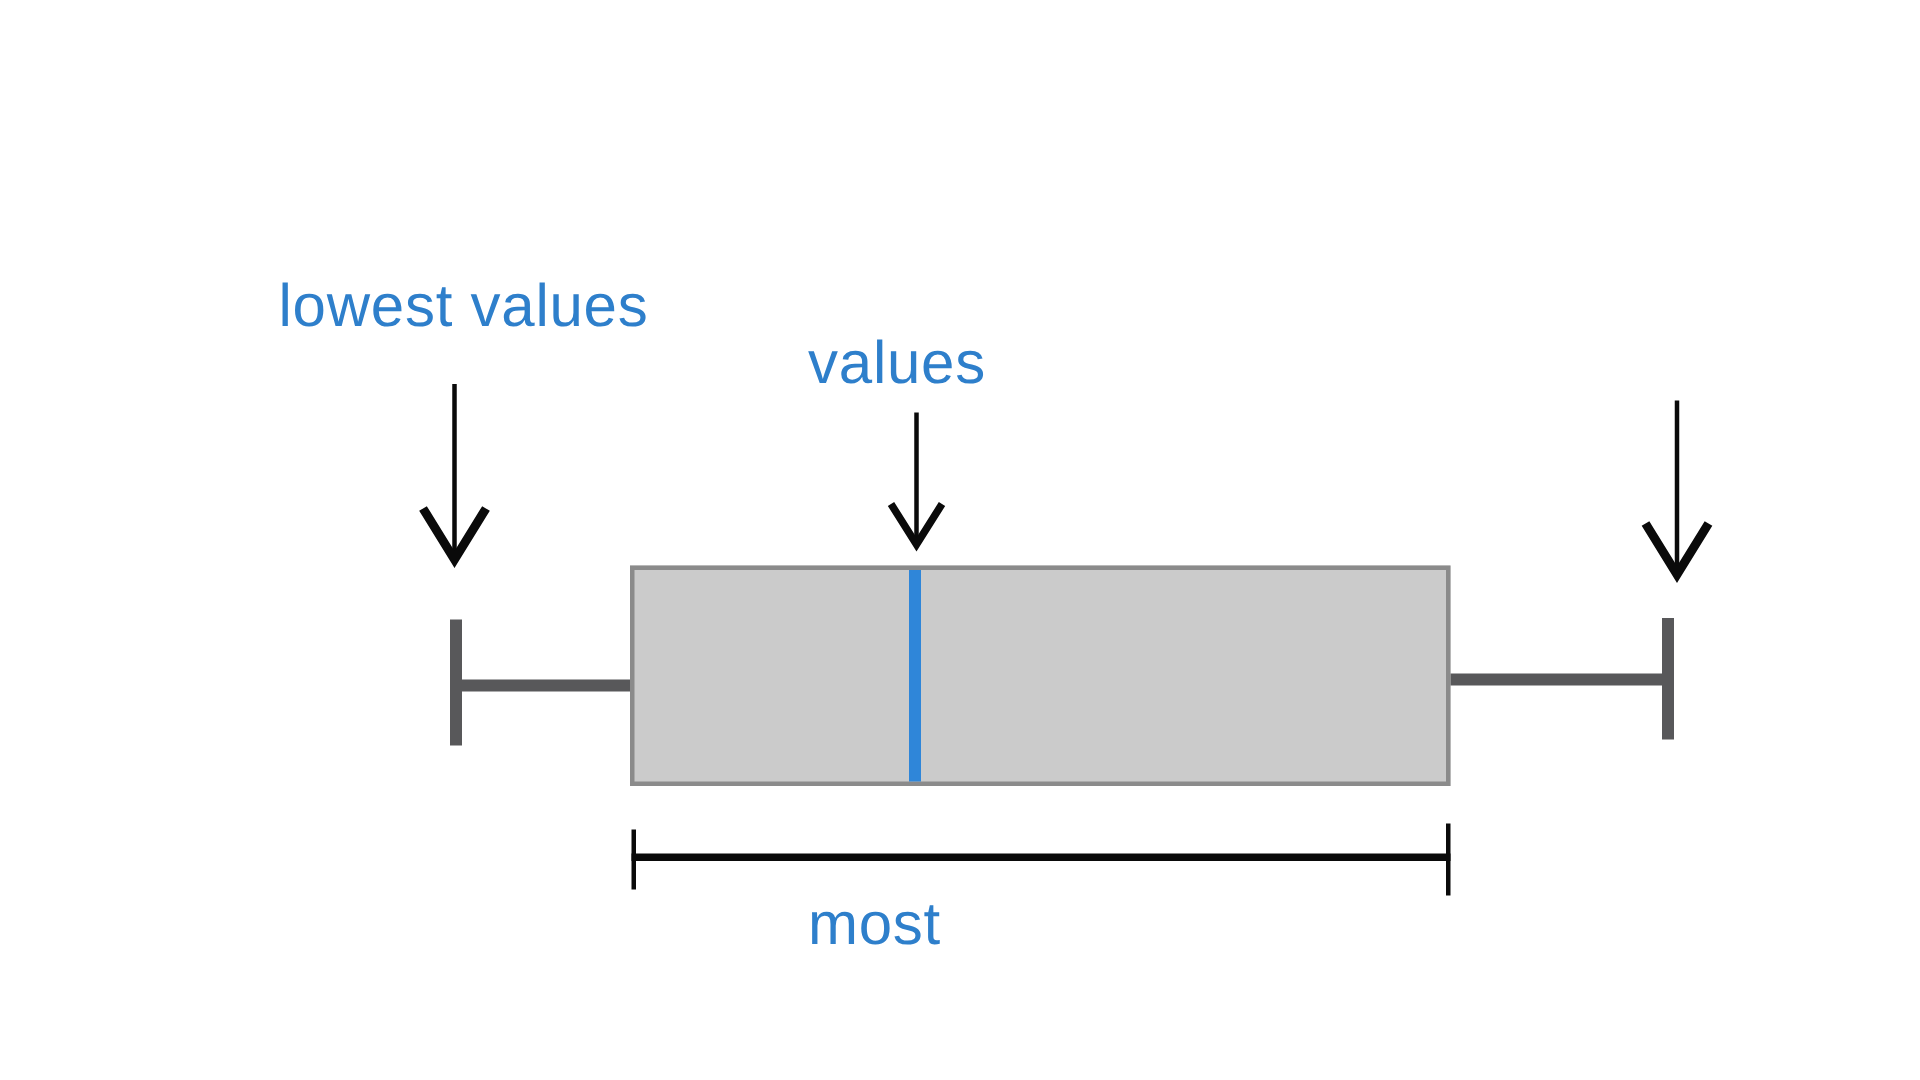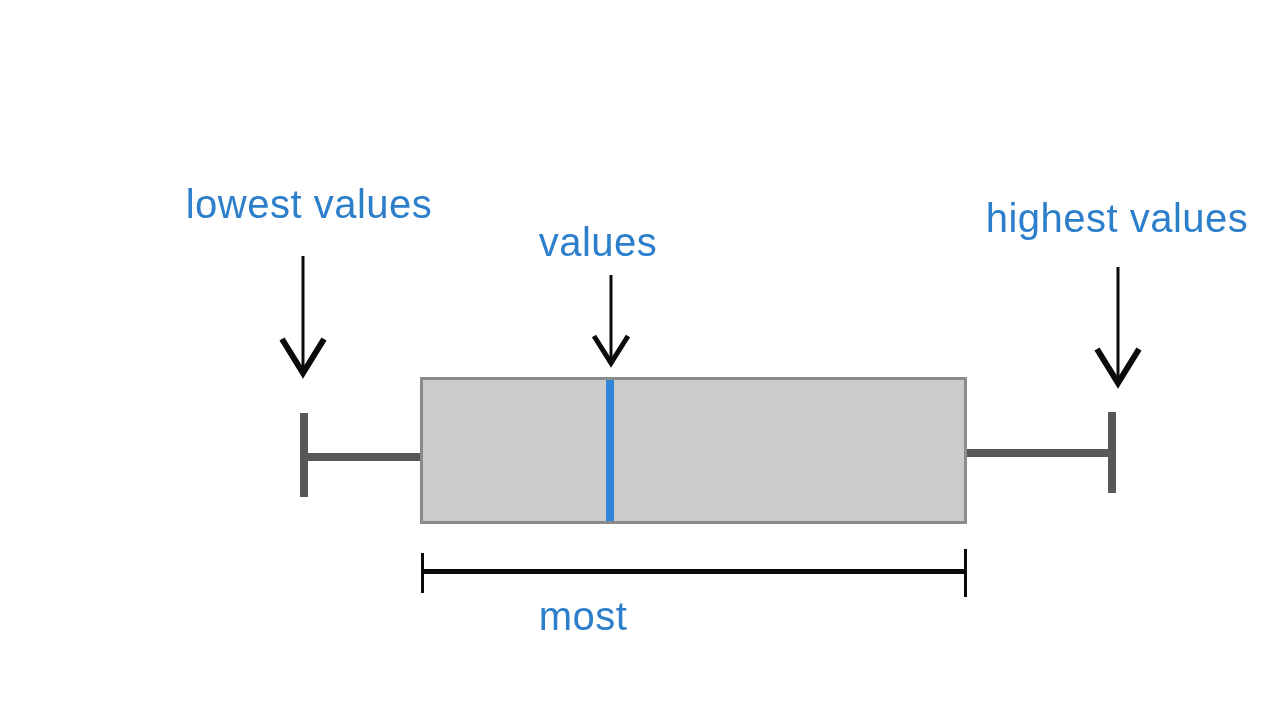--- a/index.html
+++ b/index.html
@@ -63,21 +63,20 @@
   .bracket-tick-left{left:421px;top:553px;width:3px;height:40px;}
   .bracket-tick-right{left:964px;top:549px;width:3px;height:48px;}
 </style>
 </head>
 <body>
 
 <div class="canvas">
 
   <div class="blue-label lbl-lowest">lowest values</div>
   <div class="blue-label lbl-median">values</div>
-  <div class="blue-label lbl-highest">highest values</div>
   <div class="blue-label lbl-most">most</div>
 
   <svg class="arrow-svg arrow-lowest" width="60" height="122">
     <line x1="30" y1="1" x2="30" y2="114" stroke="var(--arrow)" stroke-width="3"></line>
     <polyline points="9,84 30,118 51,84" fill="none" stroke="var(--arrow)" stroke-width="6"></polyline>
   </svg>
   <svg class="arrow-svg arrow-median" width="60" height="92">
     <line x1="30" y1="0" x2="30" y2="84" stroke="var(--arrow)" stroke-width="3"></line>
     <polyline points="13,61 30,88 47,61" fill="none" stroke="var(--arrow)" stroke-width="5"></polyline>
   </svg>

